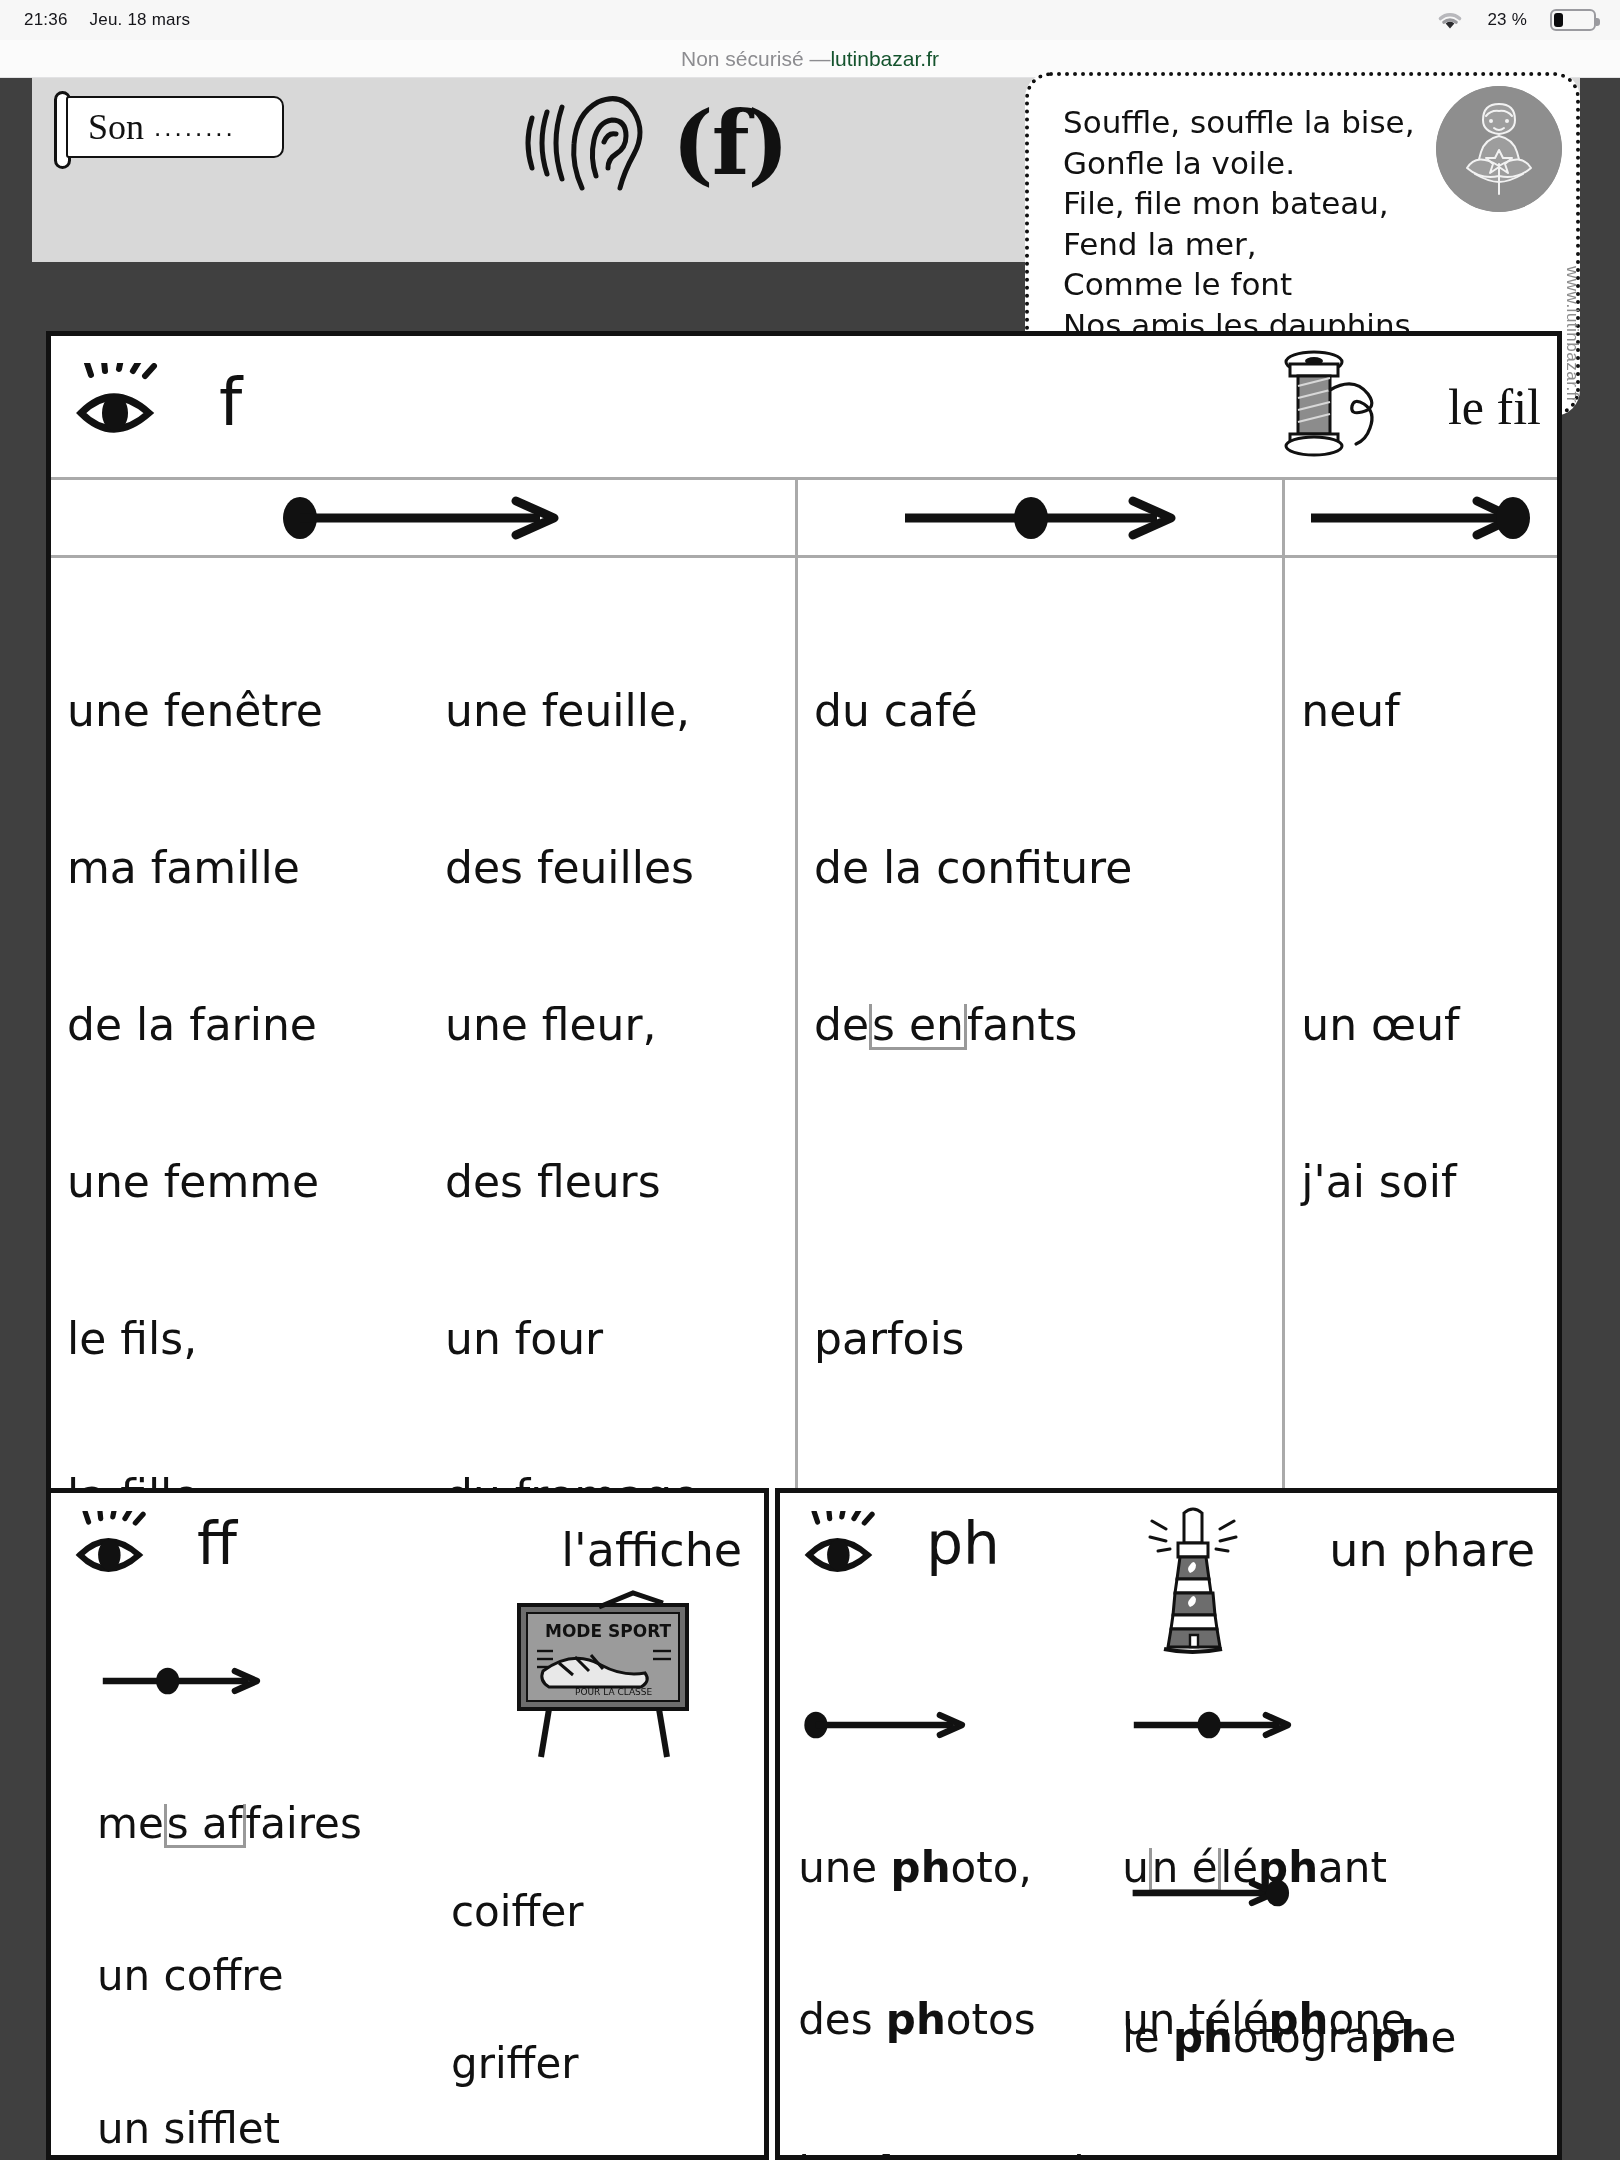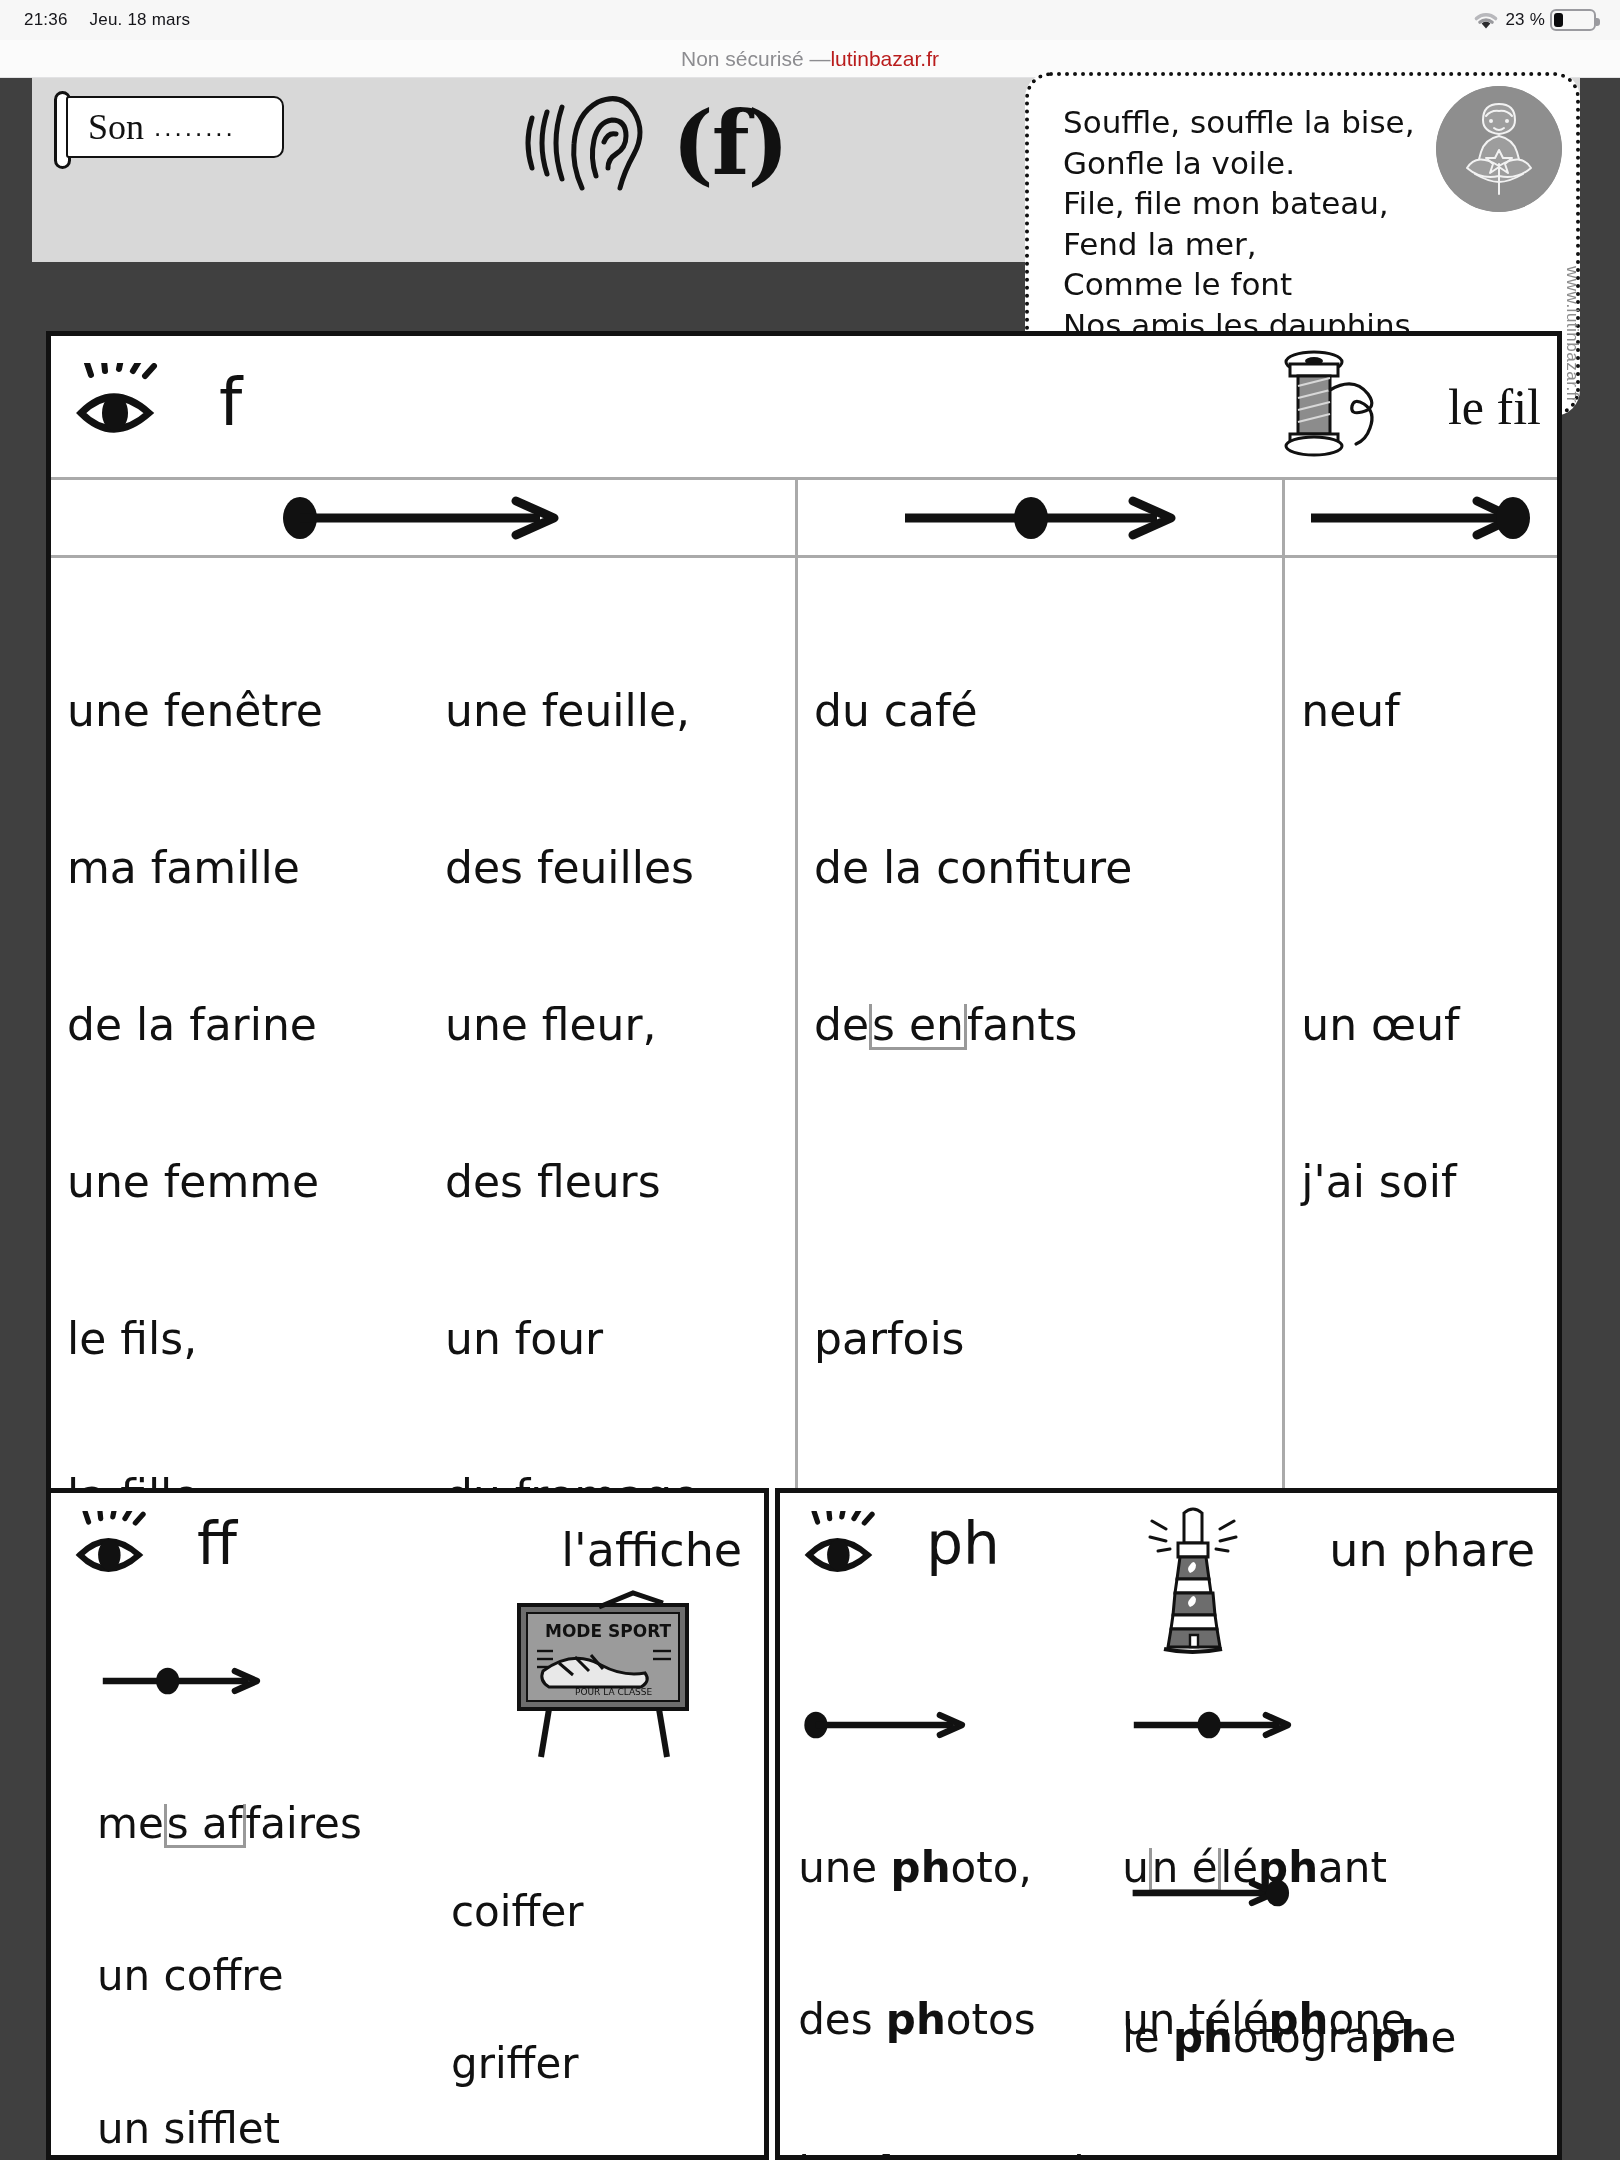--- a/index.html
+++ b/index.html
@@ -14,21 +14,21 @@
   .statusbar {
     position: absolute; top: 0; left: 0;
     width: 1620px; height: 40px;
     background: #f7f7f7;
     display: flex; align-items: center;
     padding: 0 24px;
     font-size: 17px; color: #15151a;
     letter-spacing: .2px;
   }
   .sb-left { display: flex; align-items: baseline; gap: 22px; font-weight: 400; }
-  .sb-right { margin-left: auto; display: flex; align-items: center; gap: 5px; }
+  .sb-right { margin-left: auto; display: flex; align-items: center; gap: 23px; }
   .wifi-ico { width: 28px; height: 20px; display: block; }
   .batt {
     width: 46px; height: 22px; border: 2.5px solid #9a9a9f;
     border-radius: 6px; position: relative; display: flex; align-items: center;
     padding: 2px;
   }
   .batt::after {
     content: ""; position: absolute; right: -6px; top: 7px;
     width: 4px; height: 8px; background: #9a9a9f;
     border-radius: 0 3px 3px 0;
@@ -37,21 +37,21 @@
 
   
   .urlbar {
     position: absolute; top: 40px; left: 0;
     width: 1620px; height: 38px;
     background: #fbfbfb;
     border-bottom: 1px solid #e2e2e4;
     display: flex; align-items: center; justify-content: center;
     font-size: 21px; color: #8c8c90;
   }
-  .urlbar .host { color: #b91c1c; }
+  .urlbar .host { color: #14532d; }
 
   
   .page { position: absolute; top: 78px; left: 0; width: 1620px; height: 2082px; background:#404040; }
 
   
   .banner {
     position: absolute; top: 0; left: 32px;
     width: 1548px; height: 184px;
     background: #d8d8d8;
   }

